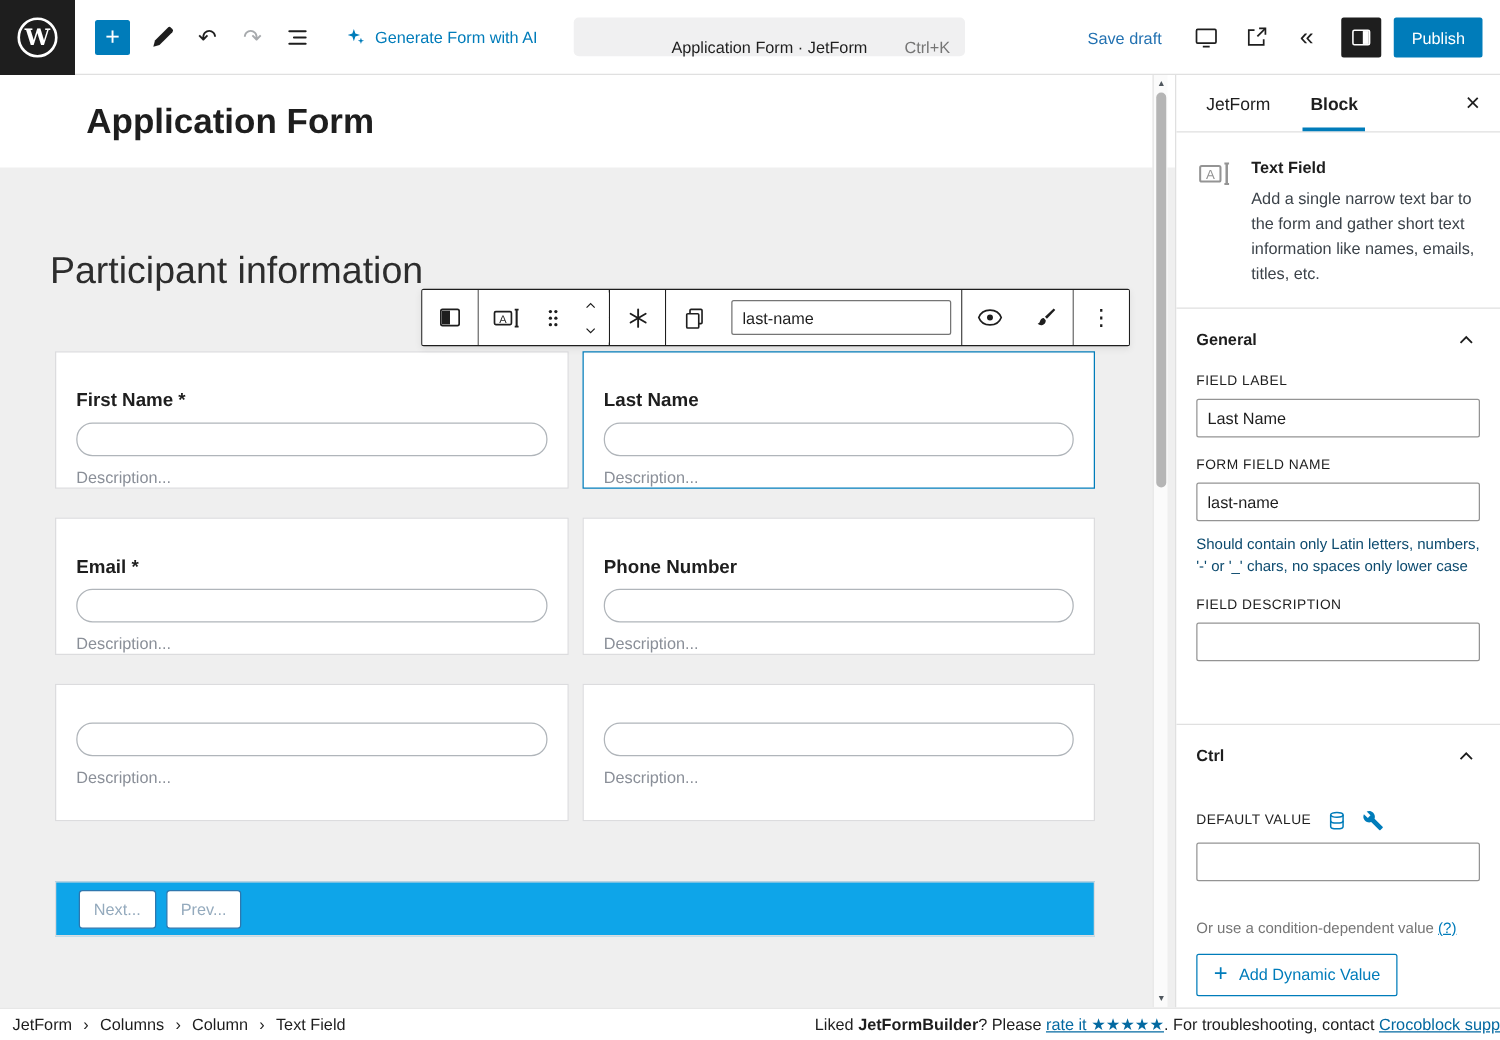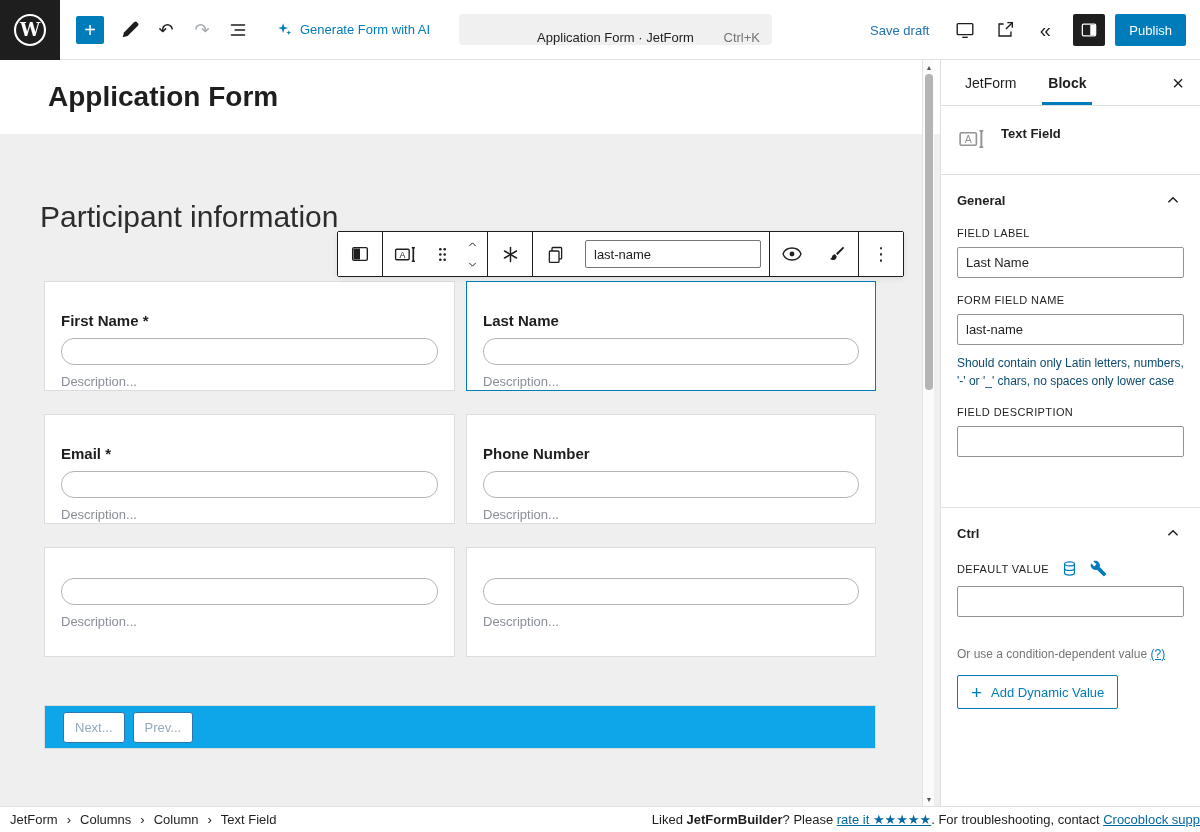--- a/index.html
+++ b/index.html
@@ -56,21 +56,21 @@
     width:32px; height:32px; background:#1e1e1e; border:none; border-radius:2px;
     display:flex; align-items:center; justify-content:center; cursor:pointer; margin:0 6px;
   }
   .publish-btn {
     height:32px; padding:0 14px; background:#007cba; color:#fff; border:none;
     border-radius:2px; font-size:13px; cursor:pointer; font-family:inherit;
   }
 
   
   .canvas { position:absolute; top:60px; left:0; width:940px; bottom:26px; background:#fff; overflow:hidden; }
-  .title-strip { height:74px; background:#fff; display:flex; align-items:center; padding-left:48px; }
+  .title-strip { height:74px; background:#fff; display:flex; align-items:center; padding-left:69px; }
   .title-strip h1 { margin:0; font-size:28px; font-weight:700; color:#1e1e1e; }
   .form-area { position:absolute; top:74px; left:0; right:0; bottom:0; background:#efefef; }
   .section-heading {
     position:absolute; top:66px; left:40px; margin:0;
     font-size:30px; font-weight:400; color:#2d2d2d; z-index:1;
   }
 
   
   .block-toolbar {
     position:absolute; top:97px; left:337px; height:46px; z-index:5;
@@ -167,21 +167,21 @@
   .control-label {
     display:block; font-size:11px; font-weight:500; letter-spacing:.4px;
     text-transform:uppercase; color:#1e1e1e; margin-bottom:8px;
   }
   .text-input {
     width:100%; height:31px; border:1px solid #949494; border-radius:2px;
     font-size:13px; padding:0 8px; font-family:inherit; color:#1e1e1e; background:#fff;
   }
   .help { font-size:12px; color:#0c4a6e; line-height:1.5; margin-top:9px; }
   .control.spacer-lg { margin-bottom:34px; }
-  .label-row { display:flex; align-items:center; gap:12px; margin-bottom:9px; }
+  .label-row { display:flex; align-items:center; gap:12px; margin-bottom:9px;margin-top:16px; }
   .label-row .control-label { margin-bottom:0; }
   .mini-icon-btn { background:none; border:none; padding:0; cursor:pointer; display:flex; align-items:center; }
   .condition-note { font-size:12px; color:#757575; margin:30px 0 14px; }
   .condition-note a { color:#007cba; text-decoration:underline; cursor:pointer; }
   .add-dynamic {
     display:inline-flex; align-items:center; gap:9px; height:34px; padding:0 13px;
     background:#fff; border:1px solid #007cba; border-radius:2px; color:#007cba;
     font-size:13px; cursor:pointer; font-family:inherit;
   }
   .add-dynamic .plus { font-size:19px; line-height:1; }
@@ -420,20 +420,21 @@
       <div class="icon-col">
         <svg viewBox="0 0 24 24" width="30" height="30" fill="none" stroke="#949494" stroke-width="1.3">
           <rect x="2.5" y="7" width="13" height="10" rx="1"></rect>
           <text x="9" y="15.4" text-anchor="middle" font-size="8.5" fill="#949494" stroke="none" font-family="Liberation Sans, sans-serif">A</text>
           <path d="M19.5 5.5v13" stroke-width="1.6"></path>
           <path d="M18 5.5h3M18 18.5h3"></path>
         </svg>
       </div>
       <div>
         <div class="block-title">Text Field</div>
+        <div class="block-desc">Add a single narrow text bar to the form and gather short text information like names, emails, titles, etc.</div>
       </div>
     </div>
 
     <section class="panel">
       <button class="panel-header">
         <span class="panel-title">General</span>
         <svg viewBox="0 0 24 24" width="22" height="22" fill="none" stroke="#1e1e1e" stroke-width="1.6">
           <path d="M7 14.5l5-5 5 5"></path>
         </svg>
       </button>

